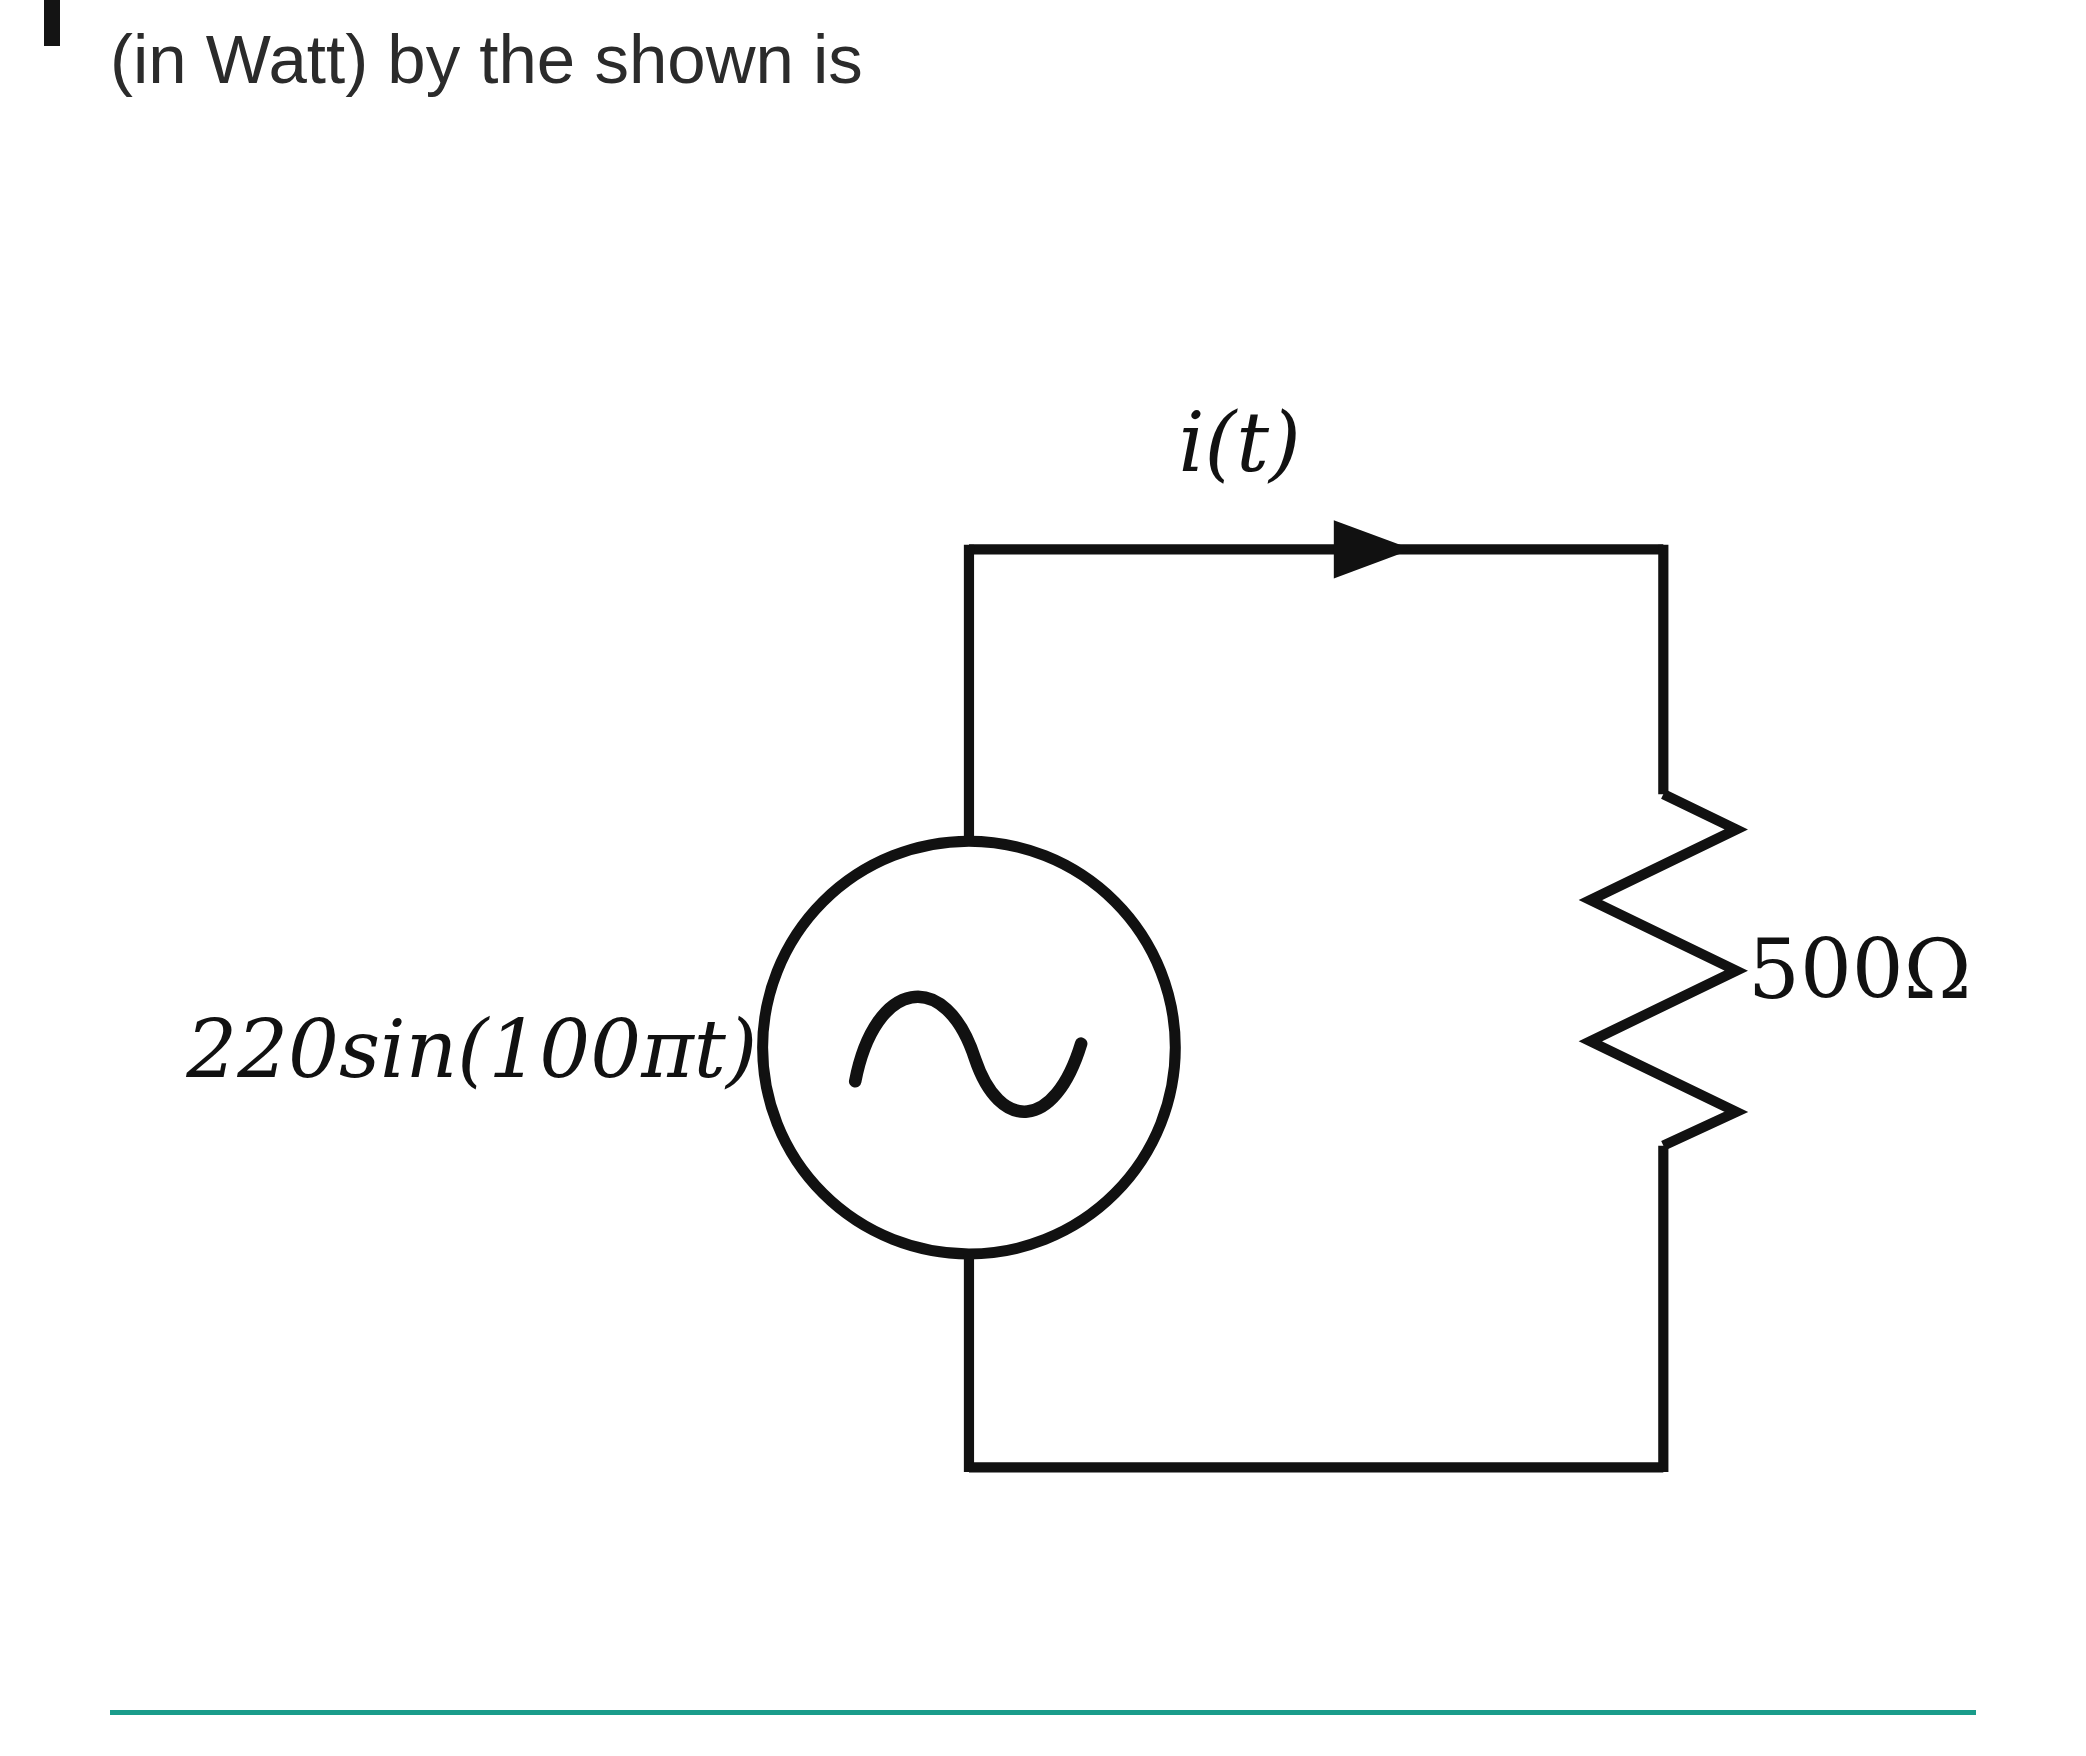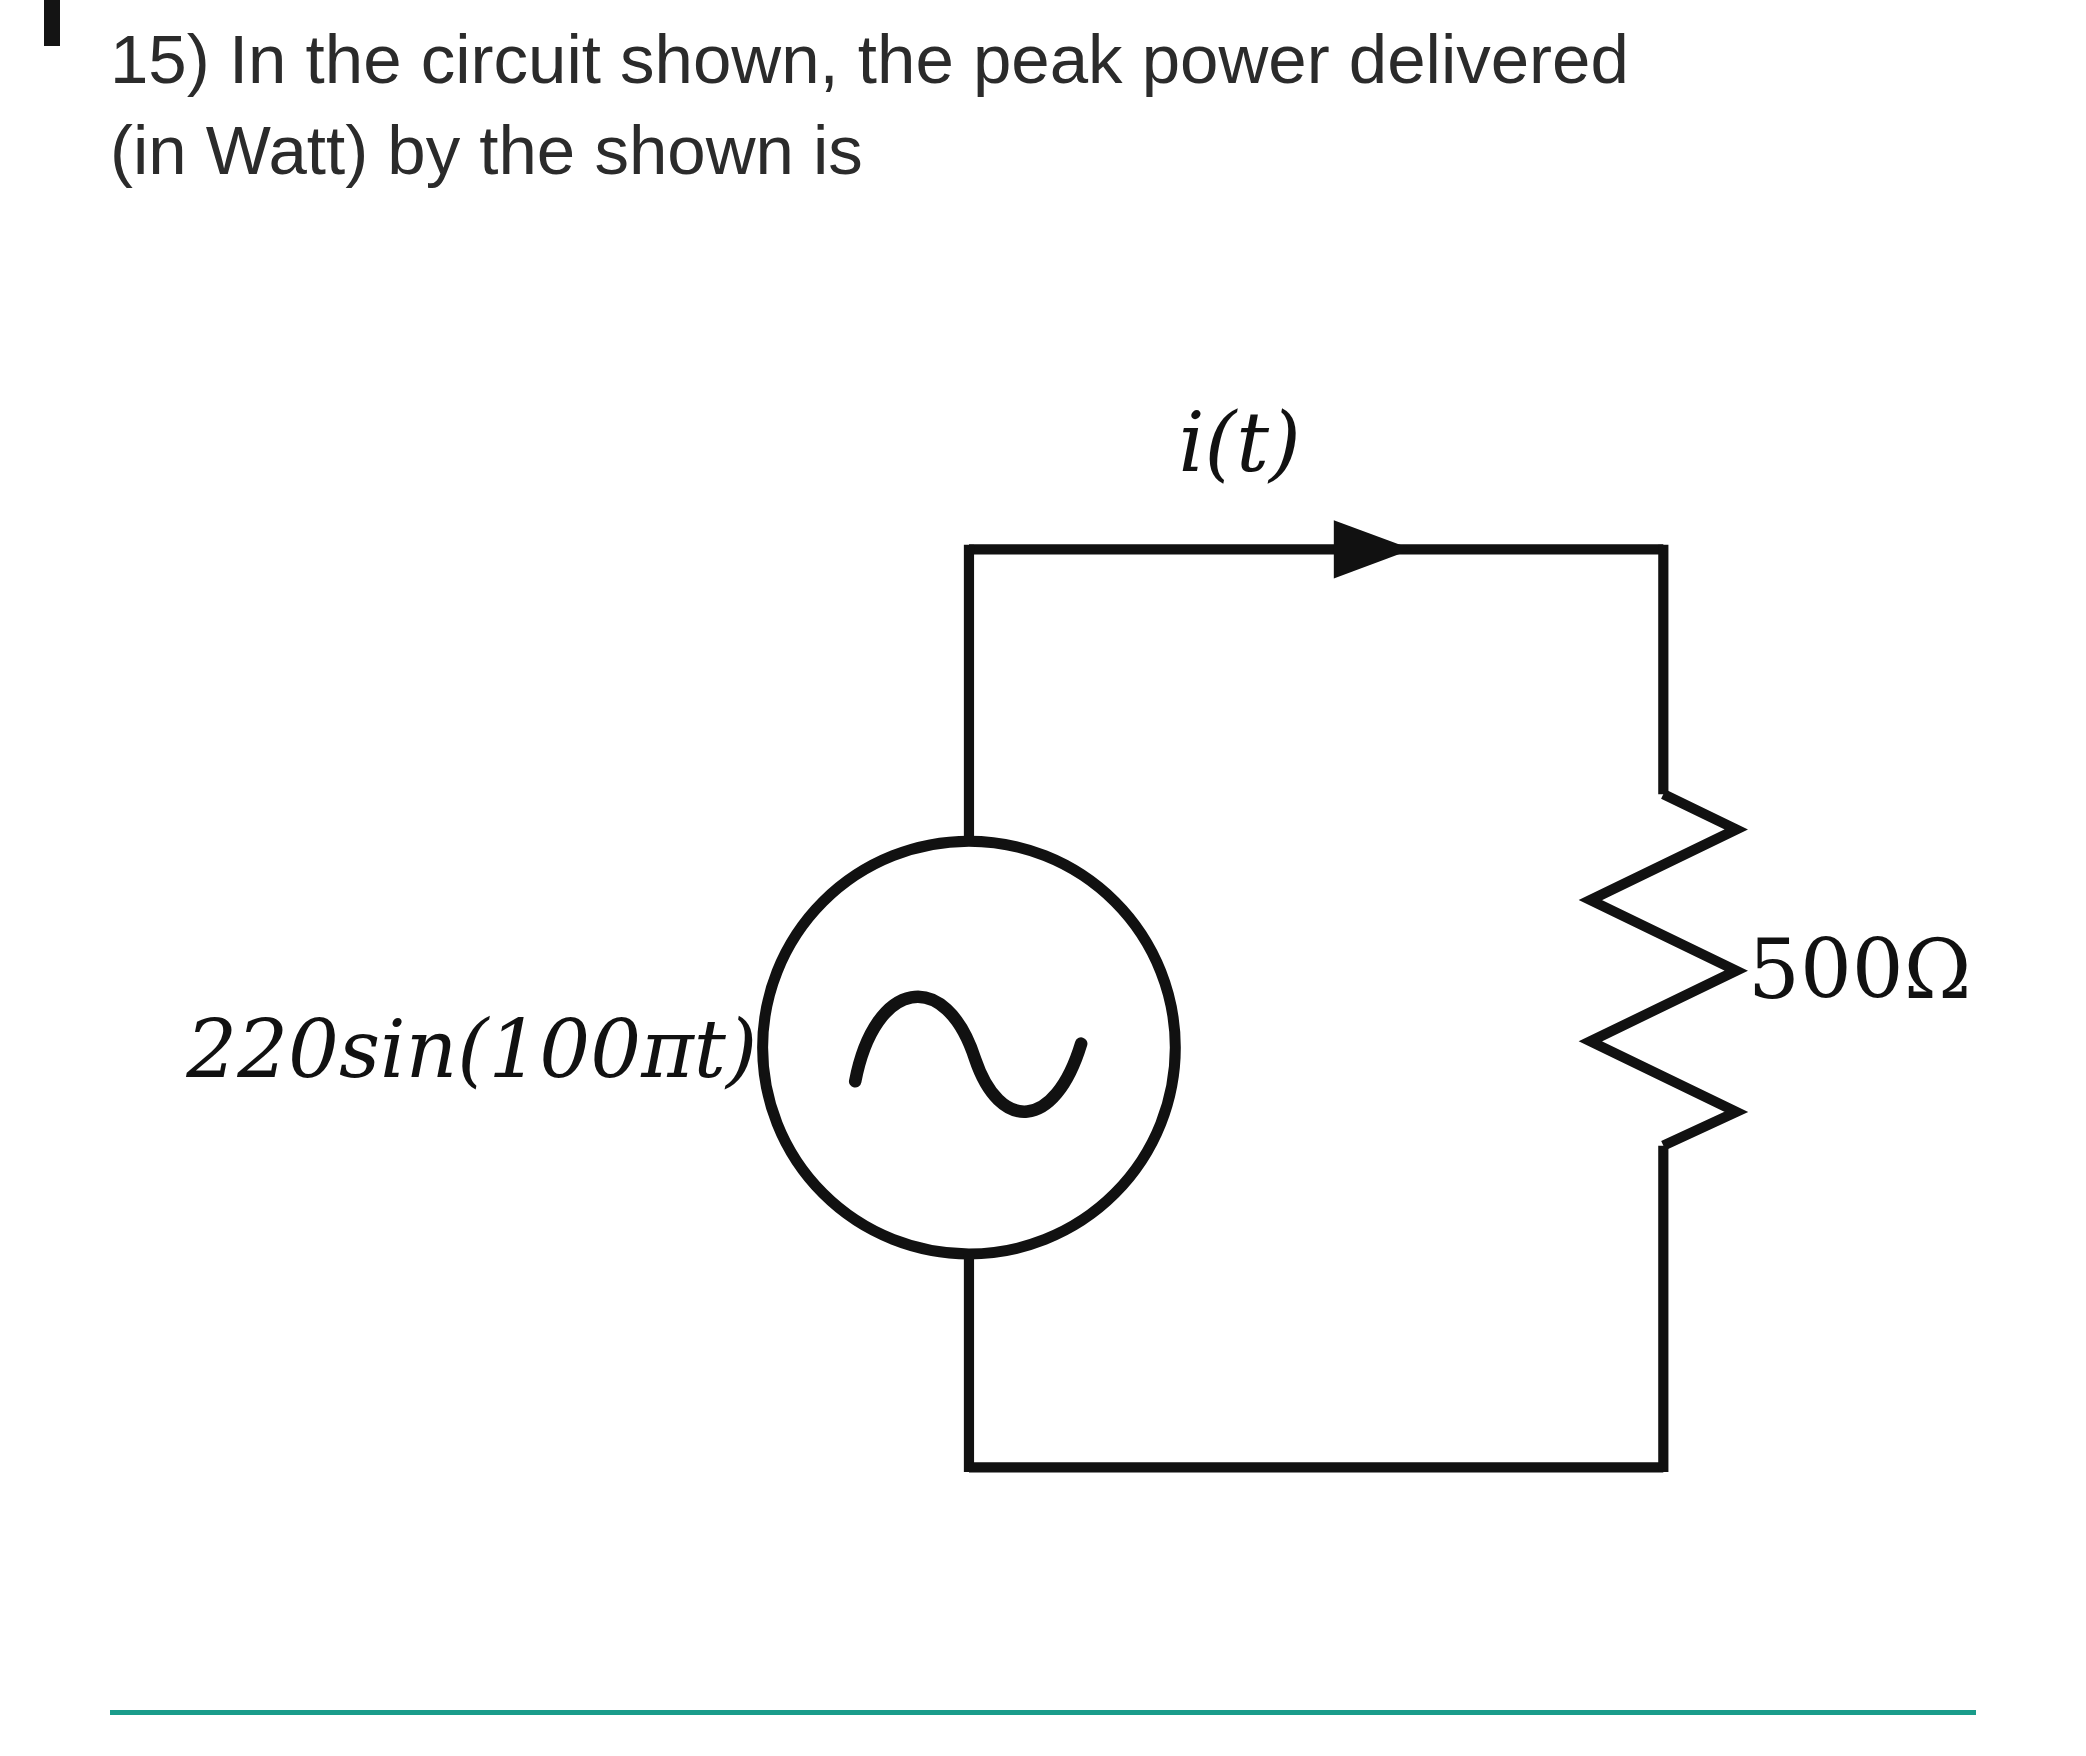--- a/index.html
+++ b/index.html
@@ -77,21 +77,20 @@
   }
 </style>
 </head>
 <body>
 
 <div class="page">
 
   <div class="corner-artifact"></div>
 
   <div class="question">
-    <div>15)  In the circuit shown, the peak power delivered</div>
     <div>(in Watt) by the shown is</div>
   </div>
 
   <svg class="circuit-svg" viewBox="0 0 2660 2239">
 
     <path class="wire" d="M 1235 700 H 2120"></path>
 
     <polygon class="arrow" points="1700,663 1800,700 1700,737"></polygon>
 
     <path class="wire" d="M 1235 694 V 1072"></path>

